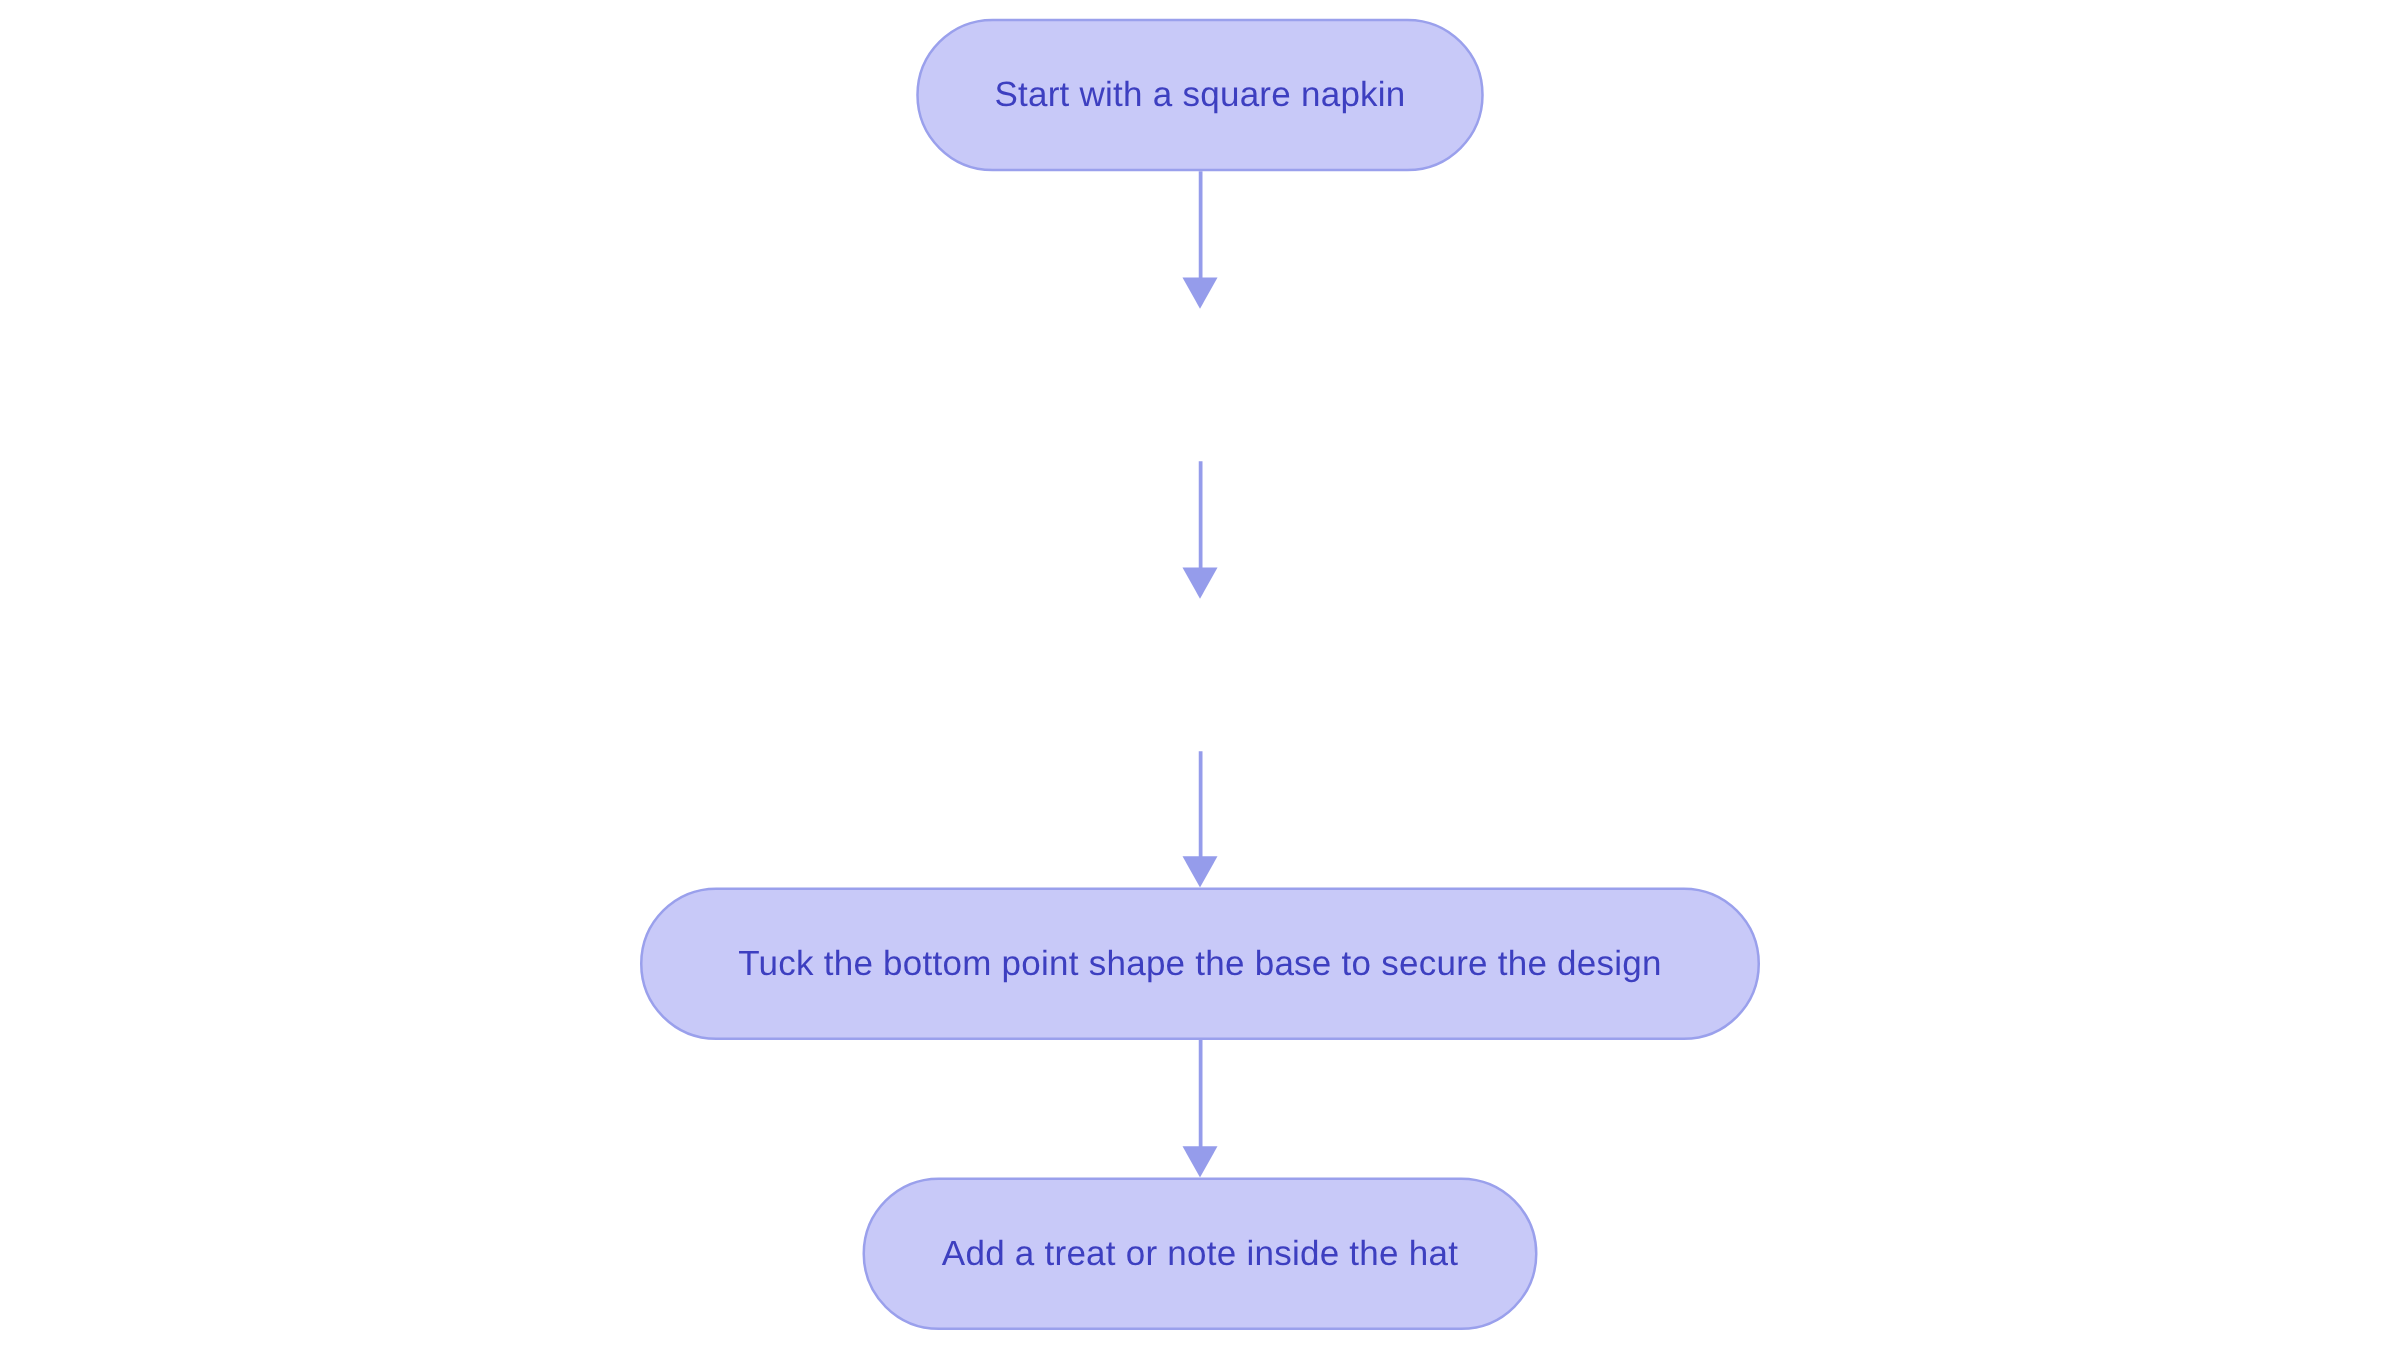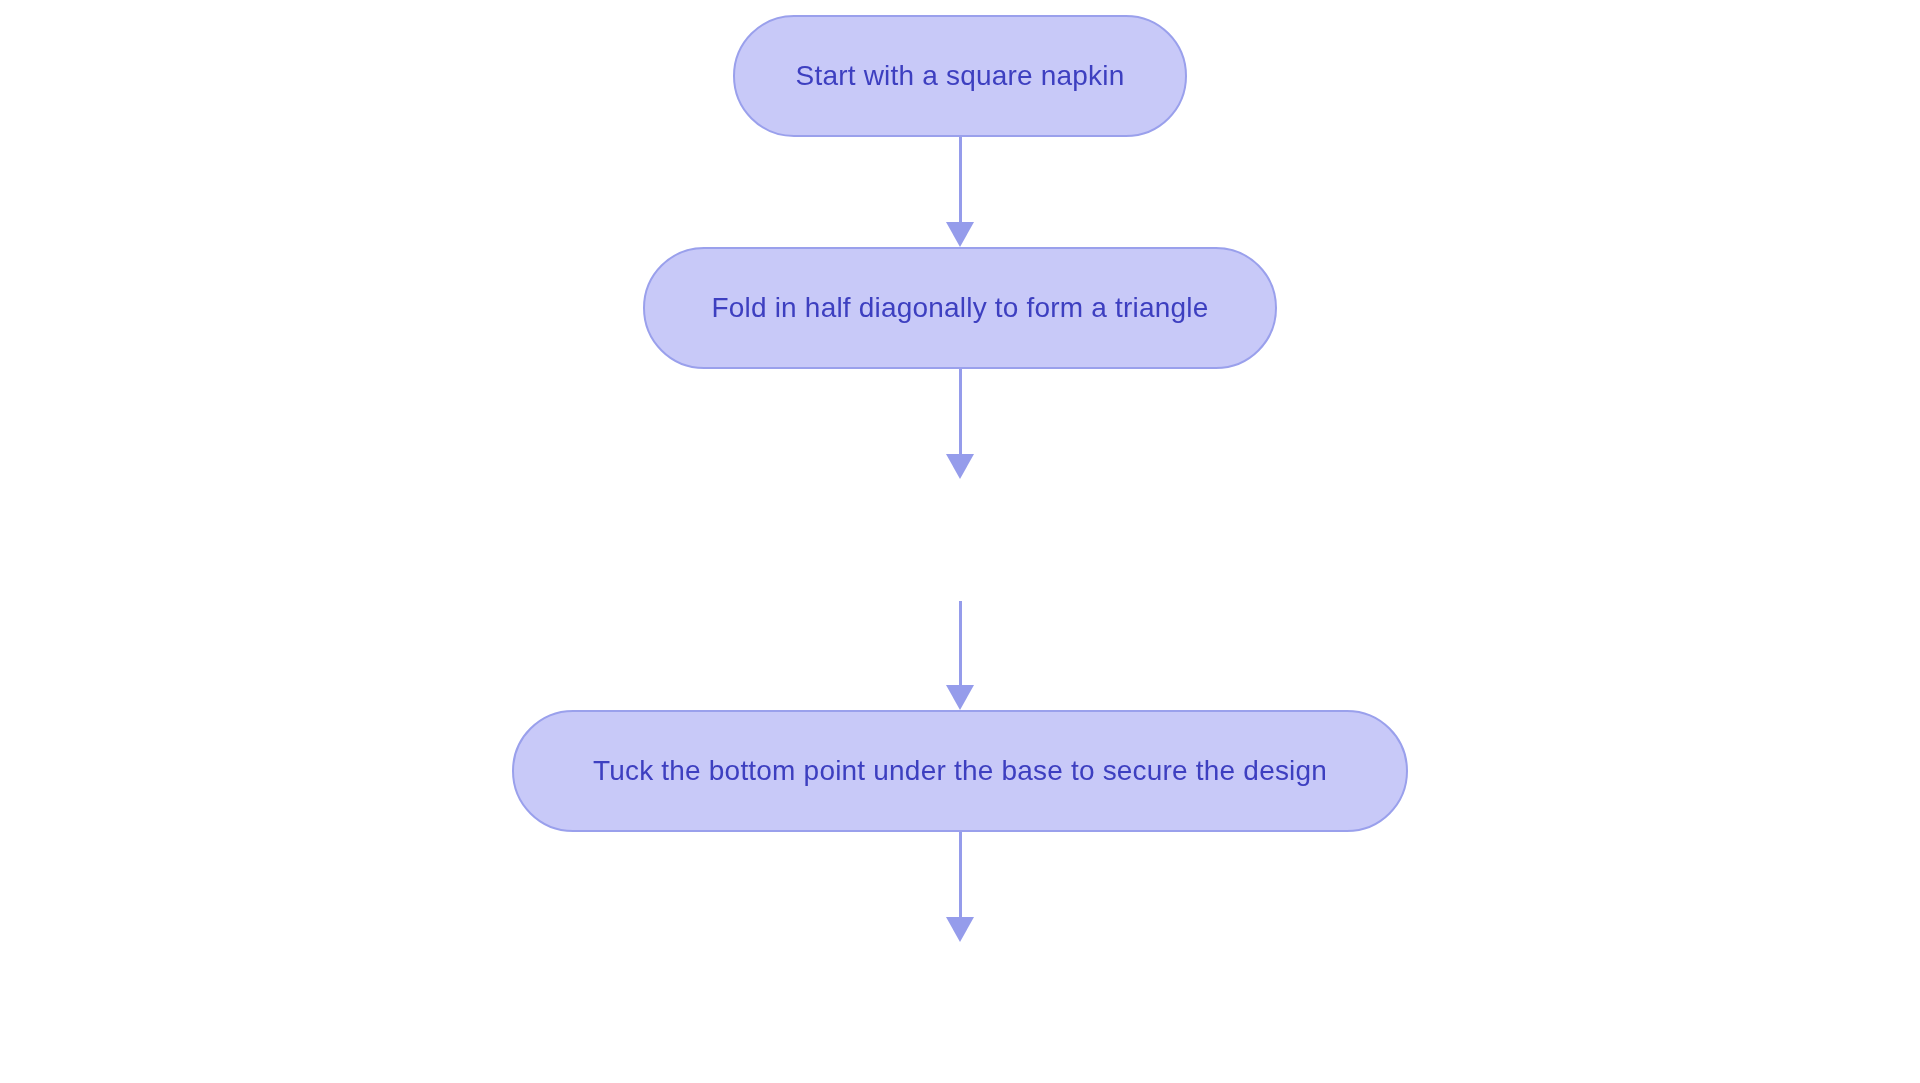--- a/index.html
+++ b/index.html
@@ -76,38 +76,38 @@
 
   <div class="node node-1">
     <span>Start with a square napkin</span>
   </div>
 
   <div class="arrow arrow-1">
     <div class="shaft"></div>
     <div class="head"></div>
   </div>
 
-  <div class="node node-2">
-    <span>Fold in half diagonally to form a triangle</span>
-  </div>
 
   <div class="arrow arrow-2">
     <div class="shaft"></div>
     <div class="head"></div>
   </div>
 
 
   <div class="arrow arrow-3">
     <div class="shaft"></div>
     <div class="head"></div>
   </div>
 
   <div class="node node-4">
-    <span>Tuck the bottom point under the base to secure the design</span>
+    <span>Tuck the bottom point shape the base to secure the design</span>
   </div>
 
   <div class="arrow arrow-4">
     <div class="shaft"></div>
     <div class="head"></div>
   </div>
 
+  <div class="node node-5">
+    <span>Add a treat or note inside the hat</span>
+  </div>
 
 </div>
 
 </body></html>

